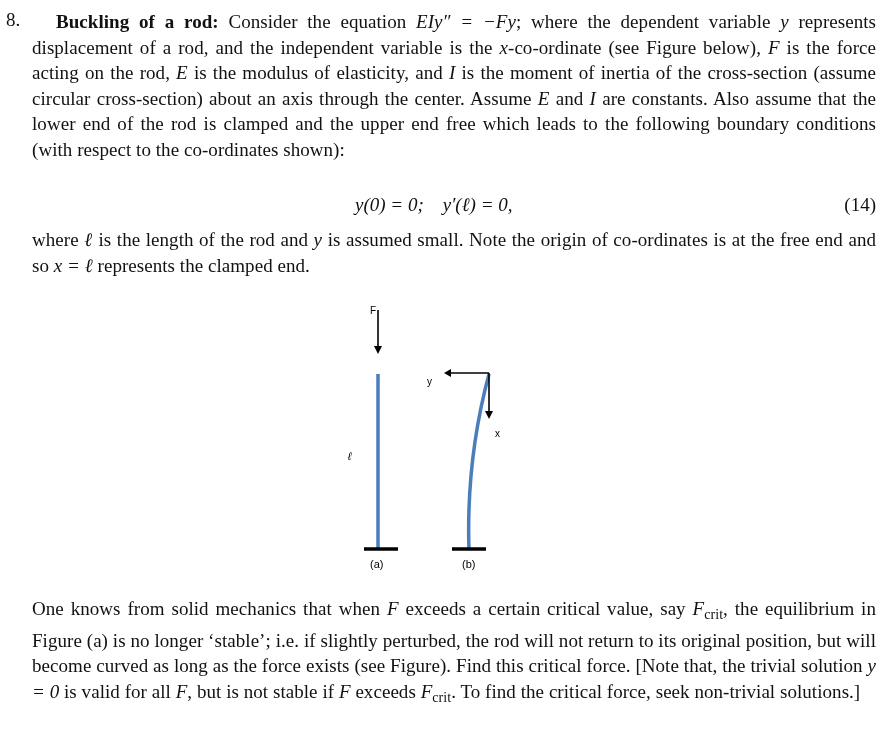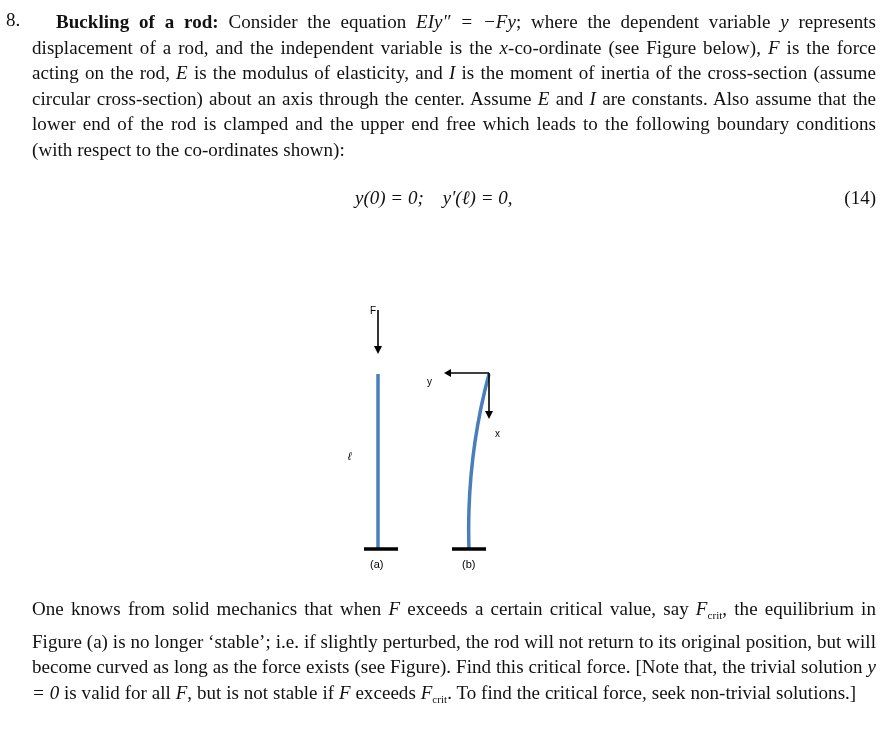--- a/index.html
+++ b/index.html
@@ -4,42 +4,43 @@
   <style>
     html, body { margin:0; padding:0; background:#ffffff; }
     body { width:892px; height:730px; overflow:hidden; position:relative;
            font-family:"DejaVu Serif","Liberation Serif",serif; color:#111; }
     .page { position:absolute; left:0; top:0; width:892px; height:730px; }
     .para { position:absolute; left:32px; width:844px; font-size:19px; line-height:25.5px;
             text-align:justify; font-family:"Liberation Serif","DejaVu Serif",serif; letter-spacing:0.05px; }
     .num { position:absolute; left:6px; top:9px; font-size:19px; font-family:"Liberation Serif",serif; }
     .b { font-weight:bold;margin-left:24px; }
     i, .m { }
-    .eq { position:absolute; top:187px; left:0; width:876px; height:28px; font-size:19px;
+    .eq { position:absolute; top:194px; left:0; width:876px; height:28px; font-size:19px;
           font-family:"Liberation Serif",serif; }
     .eq .body { position:absolute; left:355px; top:0; }
     .eq .tag { position:absolute; right:0; top:0;margin-left:48px; }
-    sub { font-size:11px; font-style:normal; vertical-align:-4px; }
+    sub { font-size:14px; font-style:normal; vertical-align:-4px; }
     .fig { position:absolute; left:320px; top:290px; width:220px; height:290px; }
     .fig text { font-family:"Liberation Sans","DejaVu Sans",sans-serif; }
   </style>
 </head>
 <body>
 
 <div class="page">
 
   <span class="num">8.</span>
 
   <div class="para" style="top:9px;"><span class="b">Buckling of a rod:</span><span> Consider the equation </span><i>EIy″ = −Fy</i><span>; where the dependent variable </span><i>y</i><span> represents displacement of a rod, and the independent variable is the </span><i>x</i><span>-co-ordinate (see Figure below), </span><i>F</i><span> is the force acting on the rod, </span><i>E</i><span> is the modulus of elasticity, and </span><i>I</i><span> is the moment of inertia of the cross-section (assume circular cross-section) about an axis through the center. Assume </span><i>E</i><span> and </span><i>I</i><span> are constants. Also assume that the lower end of the rod is clamped and the upper end free which leads to the following boundary conditions (with respect to the co-ordinates shown):</span></div>
 
   <div class="eq">
     <span class="body"><i>y(0) = 0;</i>&nbsp;&nbsp;&nbsp;&nbsp;<i>y′(ℓ) = 0,</i></span>
     <span class="tag">(14)</span>
   </div>
 
+  <div class="para" style="top:227px;"><span>where </span><i>ℓ</i><span> is the length of the rod and </span><i>y</i><span> is assumed small. Note the origin of co-ordinates is at the free end and so </span><i>x = ℓ</i><span> represents the clamped end.</span></div>
 
   <svg class="fig" viewBox="0 0 220 290">
 
     <text x="50" y="24" font-size="10">F</text>
     <line x1="58" y1="20" x2="58" y2="58" stroke="#000" stroke-width="1.6"></line>
     <polygon points="54,56 62,56 58,64" fill="#000"></polygon>
     <line x1="58" y1="84" x2="58" y2="260" stroke="#4a7ebb" stroke-width="3.5"></line>
     <text x="28" y="170" font-size="11" font-style="italic">ℓ</text>
     <line x1="44" y1="259" x2="78" y2="259" stroke="#000" stroke-width="3.5"></line>
     <text x="50" y="278" font-size="11">(a)</text>

